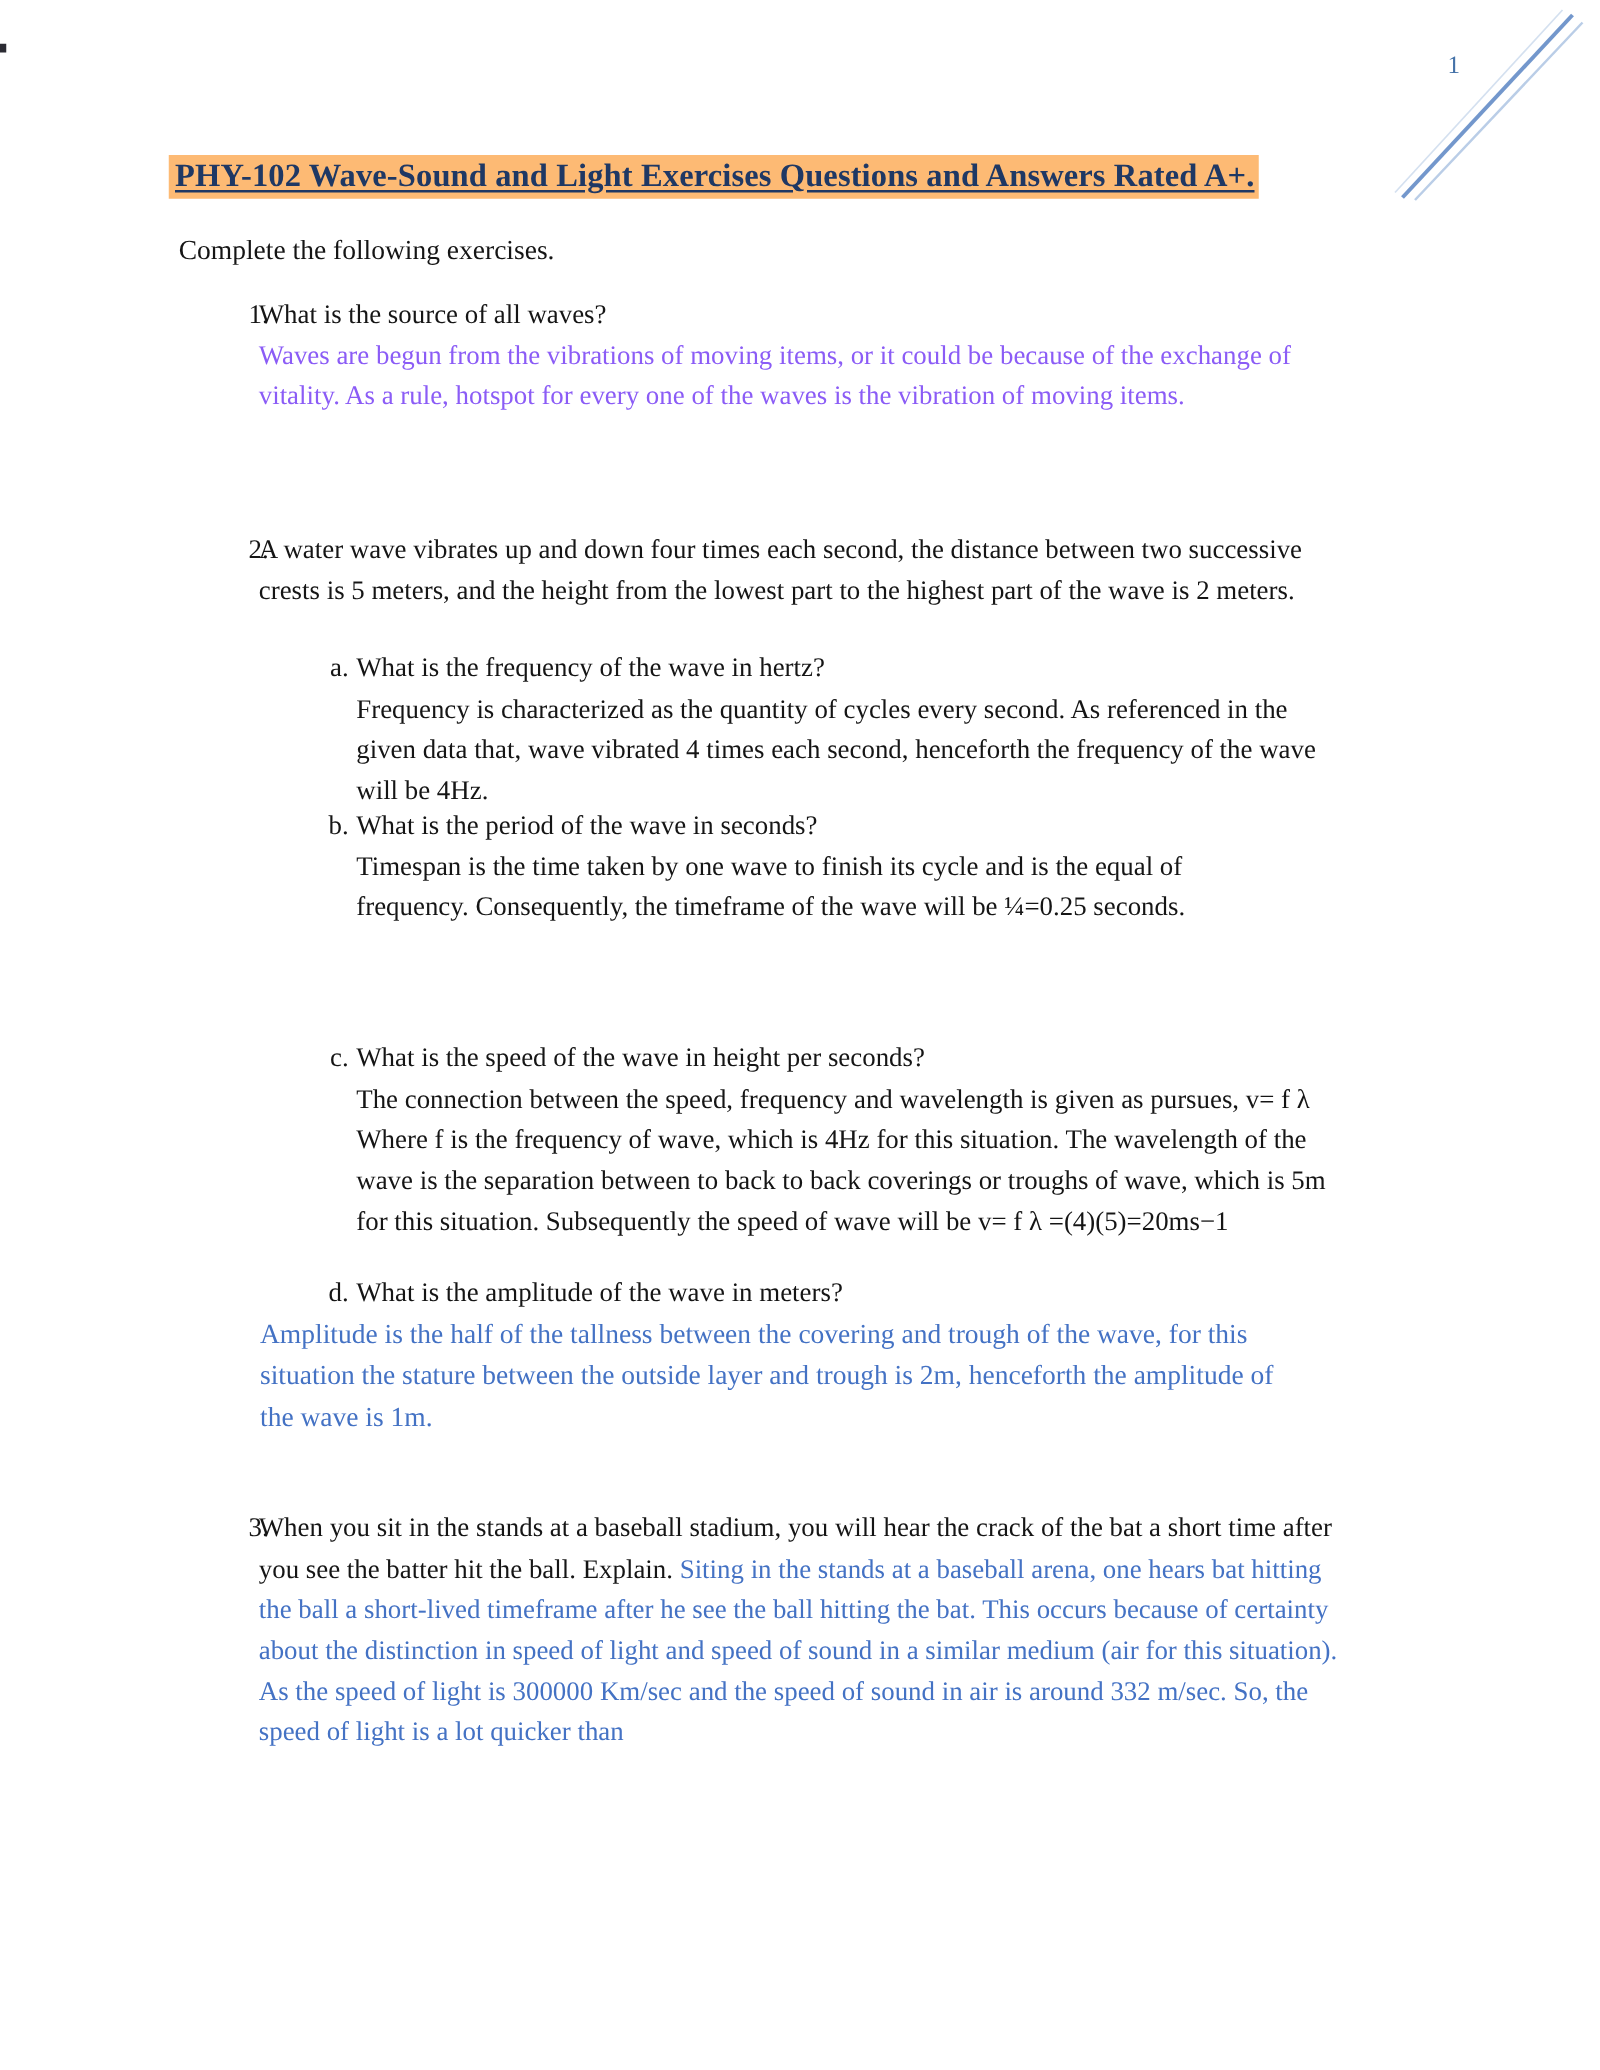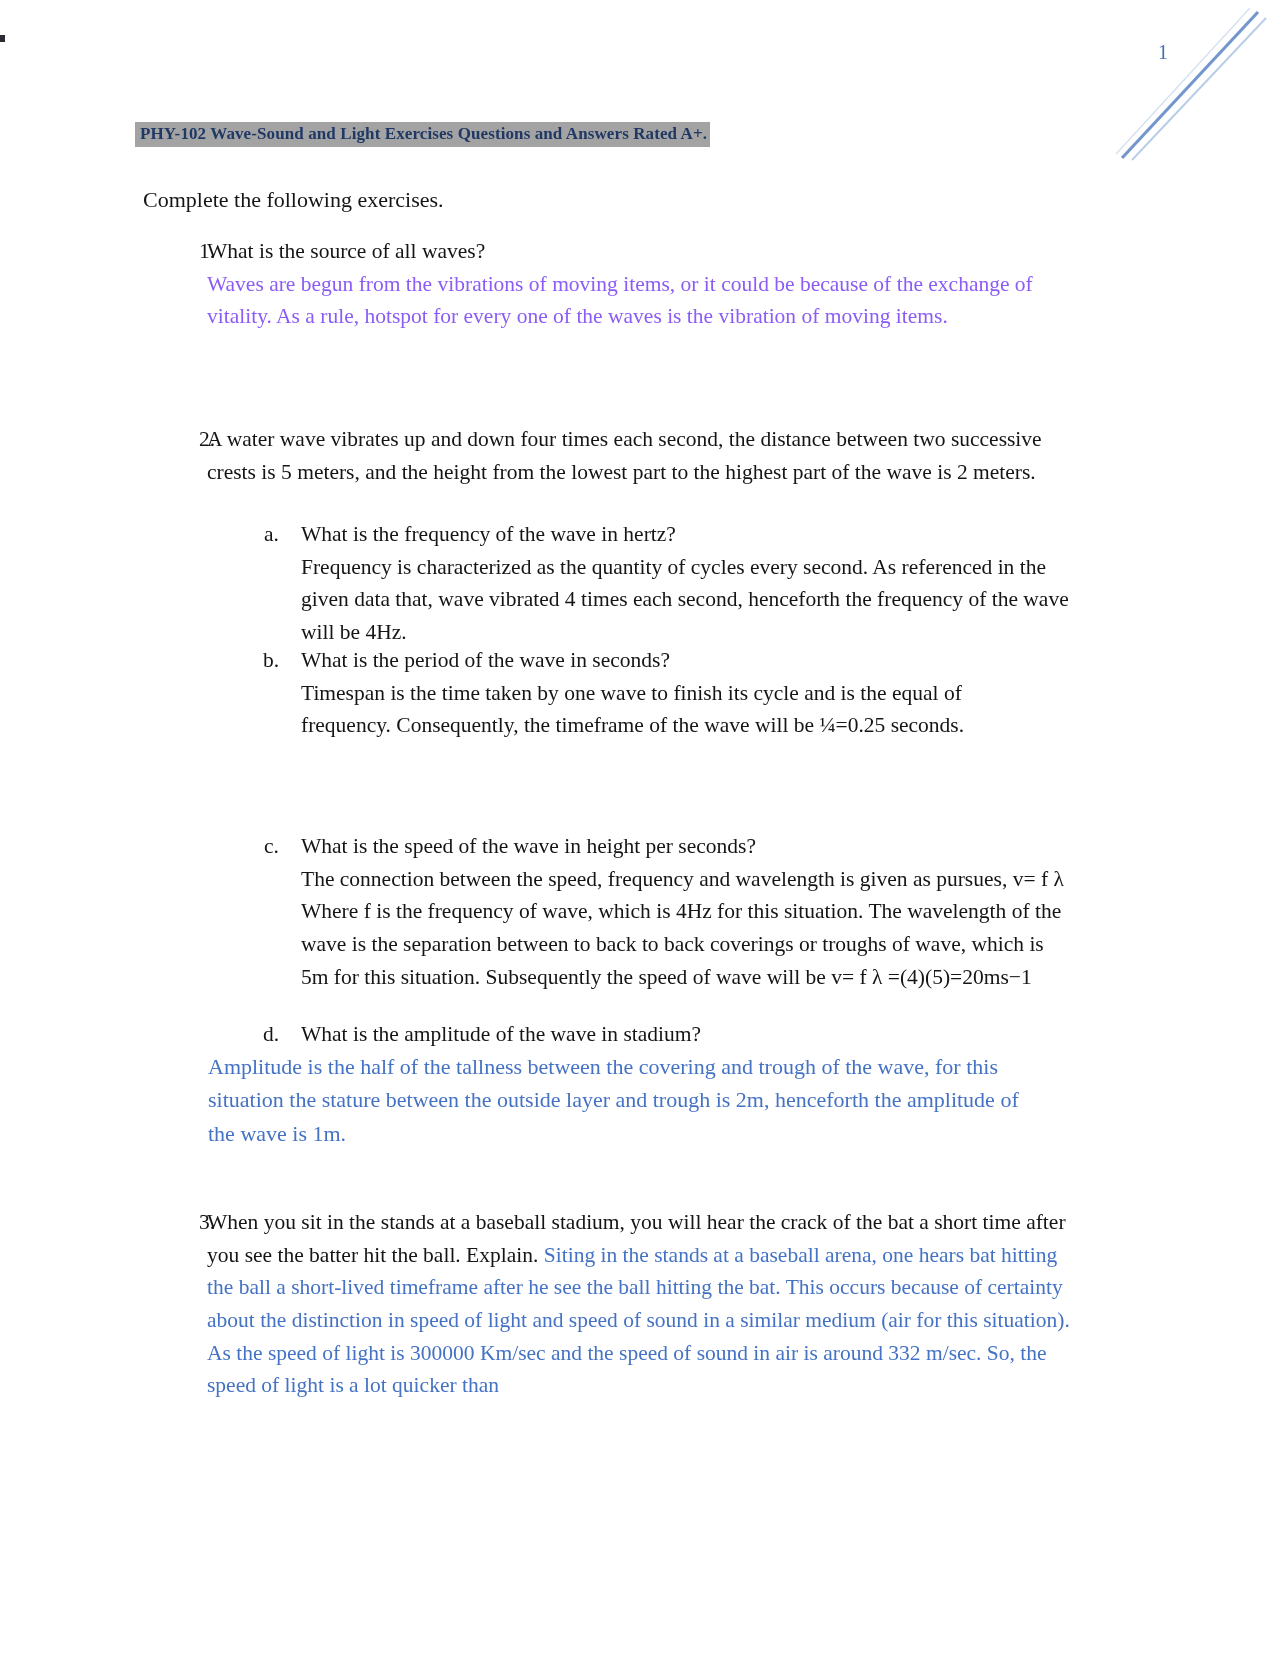--- a/index.html
+++ b/index.html
@@ -56,25 +56,26 @@
 
   
   .title-wrap {
     position: absolute;
     left: 135px;
     top: 122px;
     width: 960px;
   }
   .title {
     display: inline;
-    background: #a3a3a3;
+    background: #fdba74;
     color: #1F3864;
     font-weight: bold;
-    font-size: 17px;
+    font-size: 26px;
     line-height: 1.45;
+    text-decoration: underline;
     text-underline-offset: 3px;
     padding: 2px 3px 4px 5px;
     letter-spacing: 0.1px;
     box-decoration-break: clone;
     -webkit-box-decoration-break: clone;
   }
 
   
   .intro {
     position: absolute;
@@ -116,21 +117,21 @@
   }
   .alpha {
     position: absolute;
     left: 0;
     top: 0;
     width: 34px;
     text-align: right;
     color: #151515;
   }
   .atext {
-    margin-left: 56px;
+    margin-left: 40px;
     color: #151515;
   }
   .free-ans {
     position: absolute;
     font-size: 22px;
     line-height: 1.52;
     color: #4472C4;
   }
 </style>
 </head>
@@ -178,21 +179,21 @@
   </div>
 
   <div class="ablock" style="left:245px; top:830px; width:830px;">
     <span class="alpha">c.</span>
     <div class="atext">What is the speed of the wave in height per seconds?</div>
     <div class="atext ans">The connection between the speed, frequency and wavelength is given as pursues, v= f λ Where f is the frequency of wave, which is 4Hz for this situation. The wavelength of the wave is the separation between to back to back coverings or troughs of wave, which is 5m for this situation. Subsequently the speed of wave will be v= f λ =(4)(5)=20ms−1</div>
   </div>
 
   <div class="ablock" style="left:245px; top:1018px; width:800px;">
     <span class="alpha">d.</span>
-    <div class="atext">What is the amplitude of the wave in stadium?</div>
+    <div class="atext">What is the amplitude of the wave in meters?</div>
   </div>
 
   <div class="free-ans" style="left:208px; top:1050px; width:840px;"> Amplitude is the half of the tallness between the covering and trough of the wave, for this situation the stature between the outside layer and trough is 2m, henceforth the amplitude of the wave is 1m.</div>
 
   <div class="q-block" style="left:175px; top:1206px; width:900px;">
     <span class="num">3.</span>
     <div class="qtext"><span>When you sit in the stands at a baseball stadium, you will hear the crack of the bat a short time after you see the batter hit the ball. Explain.</span> <span class="ans-inline">Siting in the stands at a baseball arena, one hears bat hitting the ball a short-lived timeframe after he see the ball hitting the bat. This occurs because of certainty about the distinction in speed of light and speed of sound in a similar medium (air for this situation). As the speed of light is 300000 Km/sec and the speed of sound in air is around 332 m/sec. So, the speed of light is a lot quicker than</span></div>
   </div>
 
 </div>

